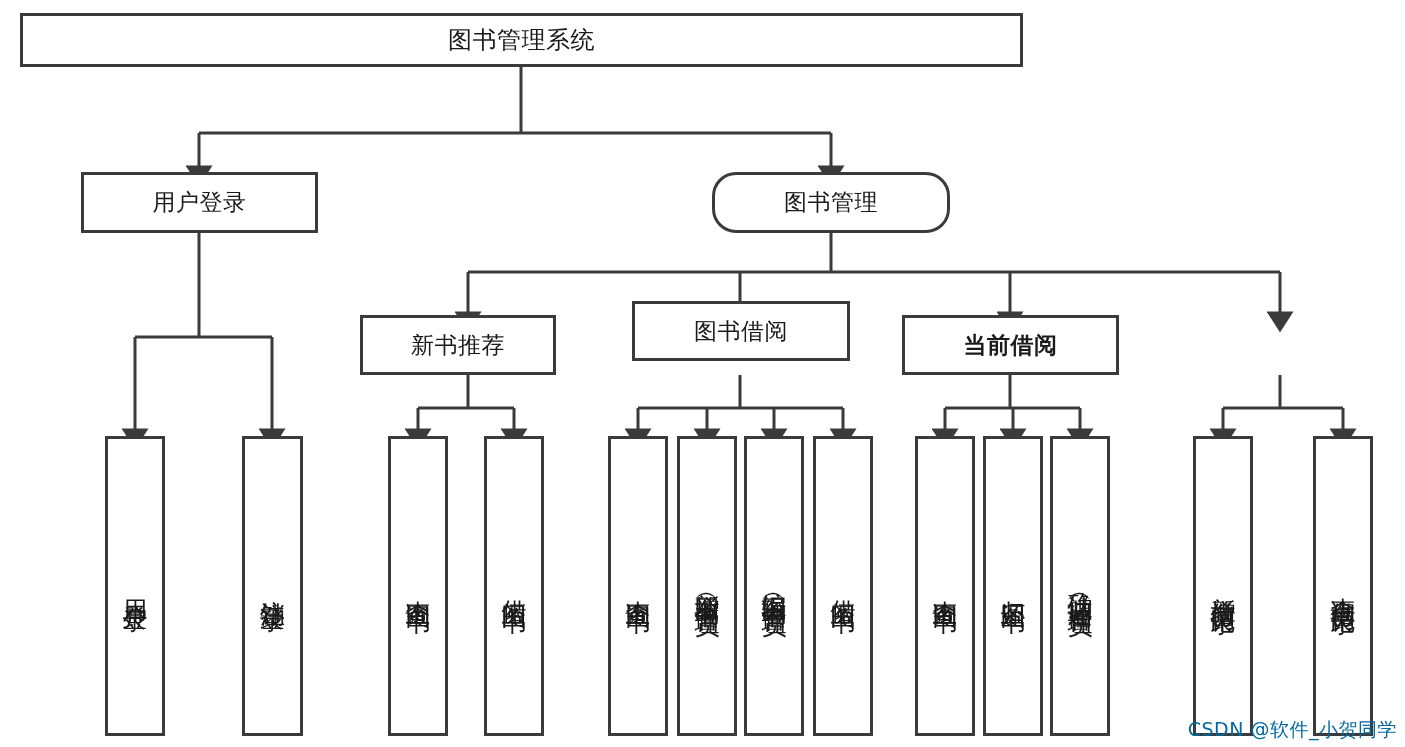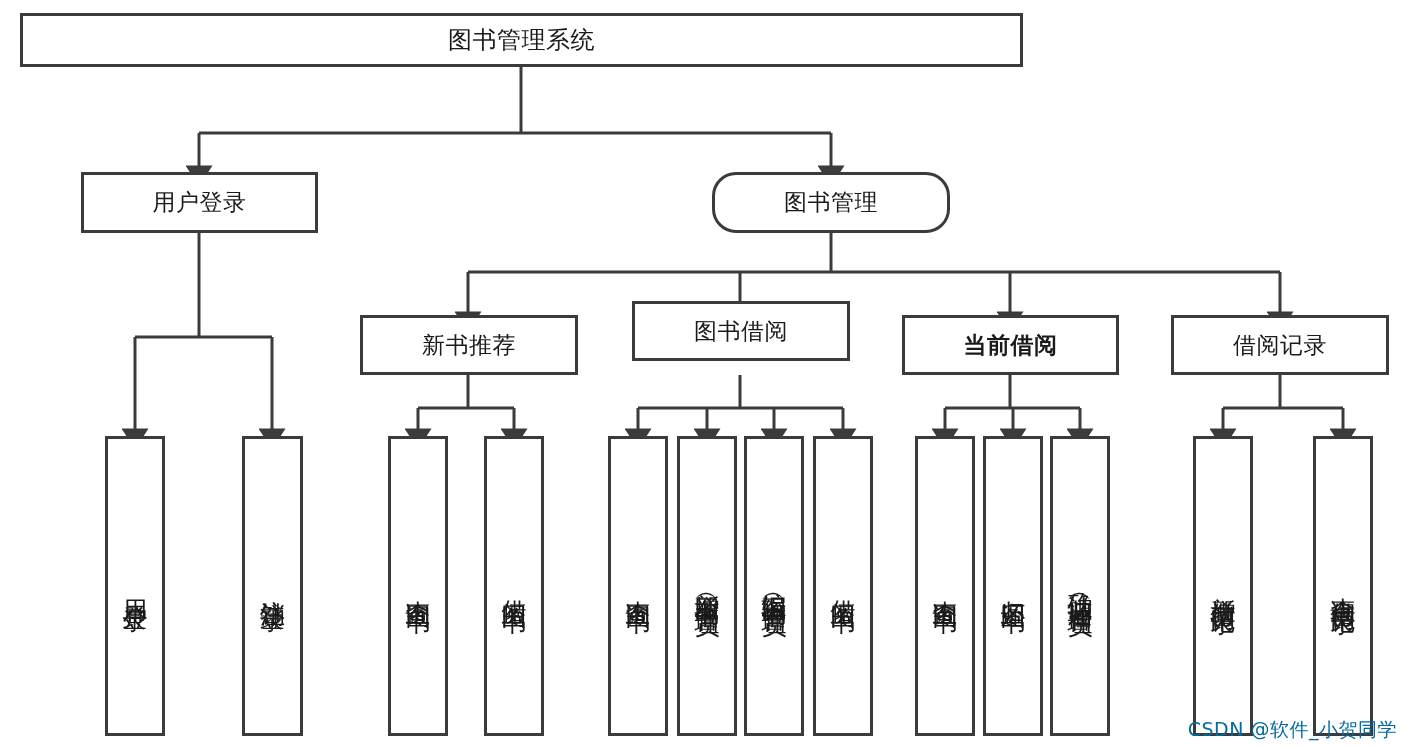--- a/index.html
+++ b/index.html
@@ -132,35 +132,32 @@
   </div>
 
   <div class="node horiz" style="left:81px; top:172px; width:237px; height:61px;">
     <span class="lbl">用户登录</span>
   </div>
 
   <div class="node horiz" style="left:712px; top:172px; width:238px; height:61px;border-radius:24px;">
     <span class="lbl">图书管理</span>
   </div>
 
-  <div class="node horiz" style="left:360px; top:315px; width:218px; height:60px;">
+  <div class="node horiz" style="left:360px; top:315px; width:196px; height:60px;">
     <span class="lbl">新书推荐</span>
   </div>
 
   <div class="node horiz" style="left:632px; top:301px; width:218px; height:60px;">
     <span class="lbl">图书借阅</span>
   </div>
 
   <div class="node horiz" style="left:902px; top:315px; width:217px; height:60px;font-weight:bold;">
     <span class="lbl">当前借阅</span>
   </div>
 
-  <div class="node horiz" style="left:1171px; top:315px; width:218px; height:60px;">
-    <span class="lbl">借阅记录</span>
-  </div>
 
   <div class="node vert" style="left:105px; top:436px; width:60px; height:300px;">
     <span class="lbl">用户登录</span>
   </div>
 
   <div class="node vert" style="left:242px; top:436px; width:61px; height:300px;">
     <span class="lbl">注销登录</span>
   </div>
 
   <div class="node vert" style="left:388px; top:436px; width:60px; height:300px;">

